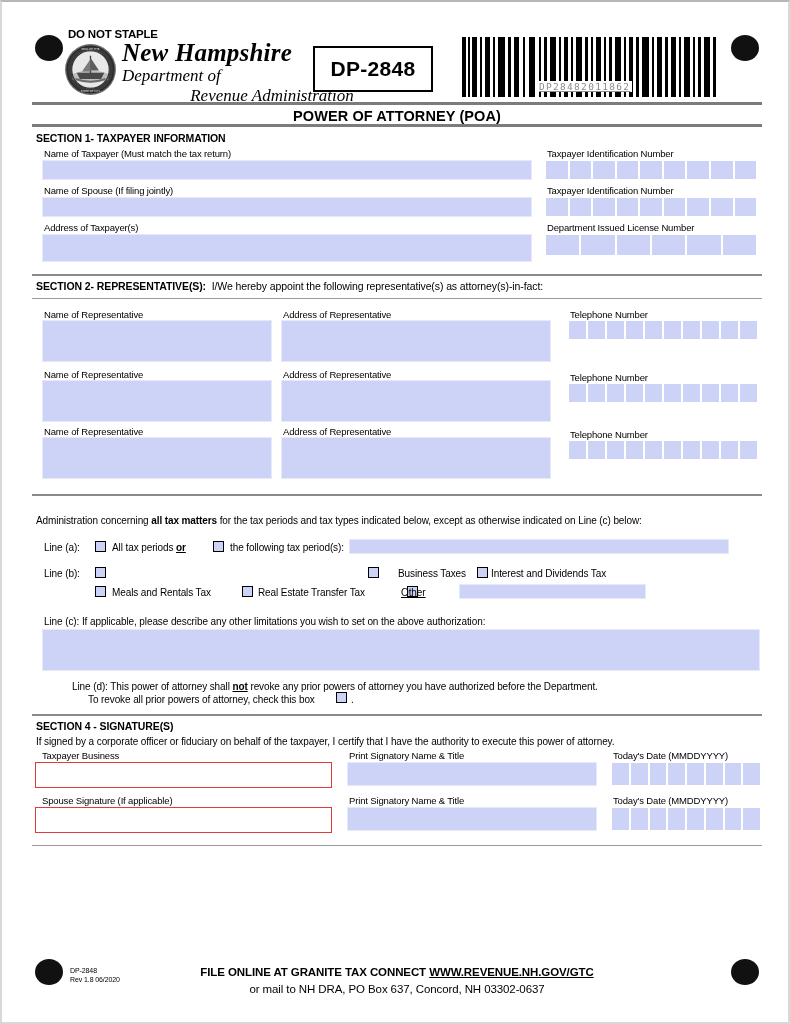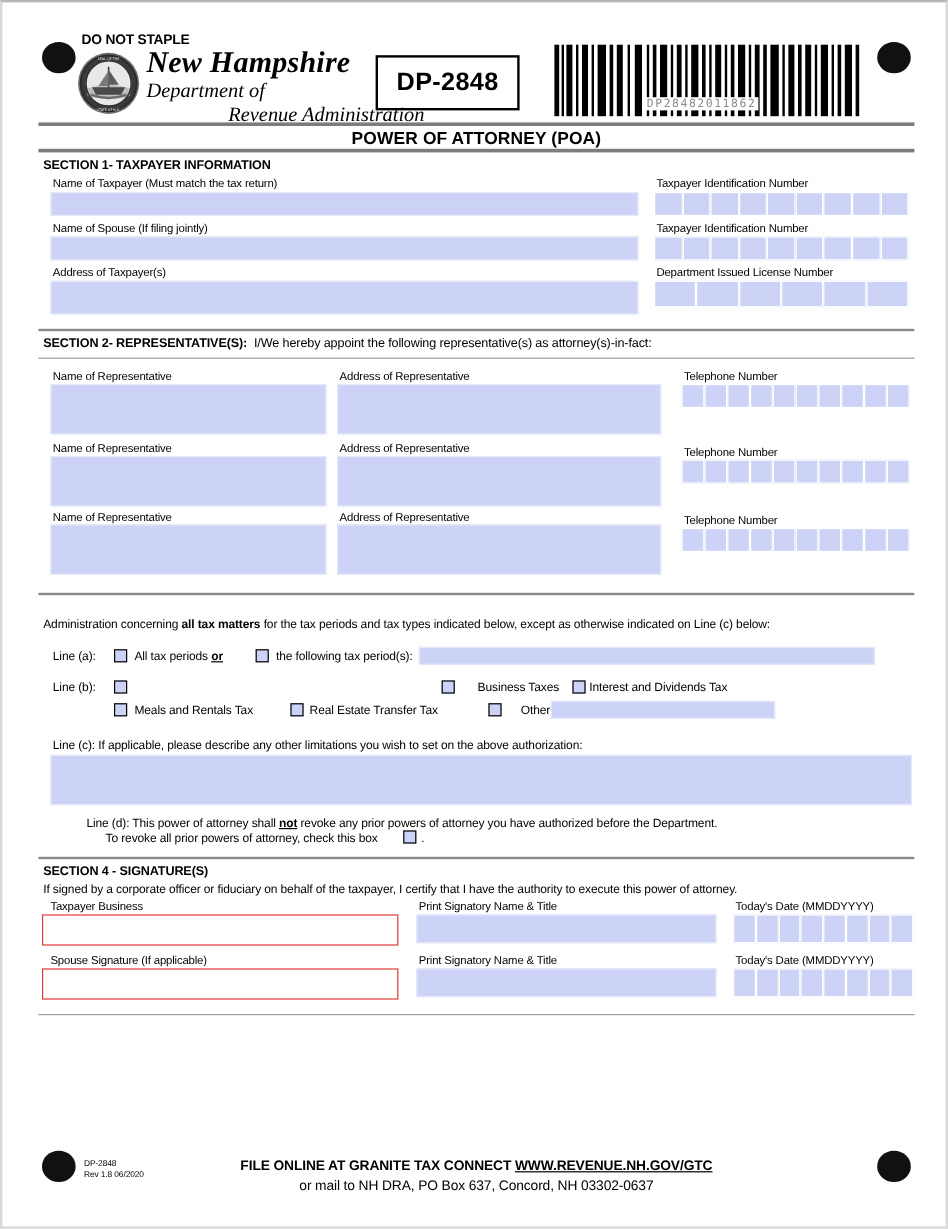--- a/index.html
+++ b/index.html
@@ -106,20 +106,21 @@
   }
   .barcode-num {
     position: absolute;
     left: 535px; top: 79px;
     font-family: "DejaVu Sans Mono", monospace;
     font-size: 9.5px;
     letter-spacing: 1.3px;
     color: #8c8c8c;
     background: #ffffff;
     padding: 0 2px;
+    text-decoration: underline;
   }
 
   .rule {
     position: absolute;
     left: 30px;
     width: 730px;
     height: 3px;
     background: #7c7c80;
   }
   .rule.thin { height: 1.5px; background: #8a8a8e; }
@@ -439,21 +440,21 @@
   <div class="cbx" style="left:366px; top:565px;"></div>
   <div class="body-txt" style="left:382px; top:565px;padding-left:14px;">Business Taxes</div>
   <div class="cbx" style="left:475px; top:565px;"></div>
   <div class="body-txt" style="left:489px; top:565px;">Interest and Dividends Tax</div>
 
   <div class="cbx" style="left:93px; top:584px;"></div>
   <div class="body-txt" style="left:110px; top:584px;">Meals and Rentals Tax</div>
   <div class="cbx" style="left:240px; top:584px;"></div>
   <div class="body-txt" style="left:256px; top:584px;">Real Estate Transfer Tax</div>
   <div class="cbx" style="left:405px; top:584px;"></div>
-  <div class="body-txt" style="left:432px; top:584px;">Other</div>
+  <div class="body-txt" style="left:399px; top:584px;text-decoration:underline;">Other</div>
   <div class="field" style="left:457px; top:582px; width:187px; height:15px;"></div>
 
   <div class="body-txt" style="left:42px; top:613px;">
     <span>Line (c):</span>
     <span>If applicable, please describe any other limitations you wish to set on the above authorization:</span>
   </div>
   <div class="field" style="left:40px; top:627px; width:718px; height:42px;"></div>
 
   <div class="body-txt" style="left:34px; top:678px;padding-left:36px;">
     <span>Line (d):</span>

